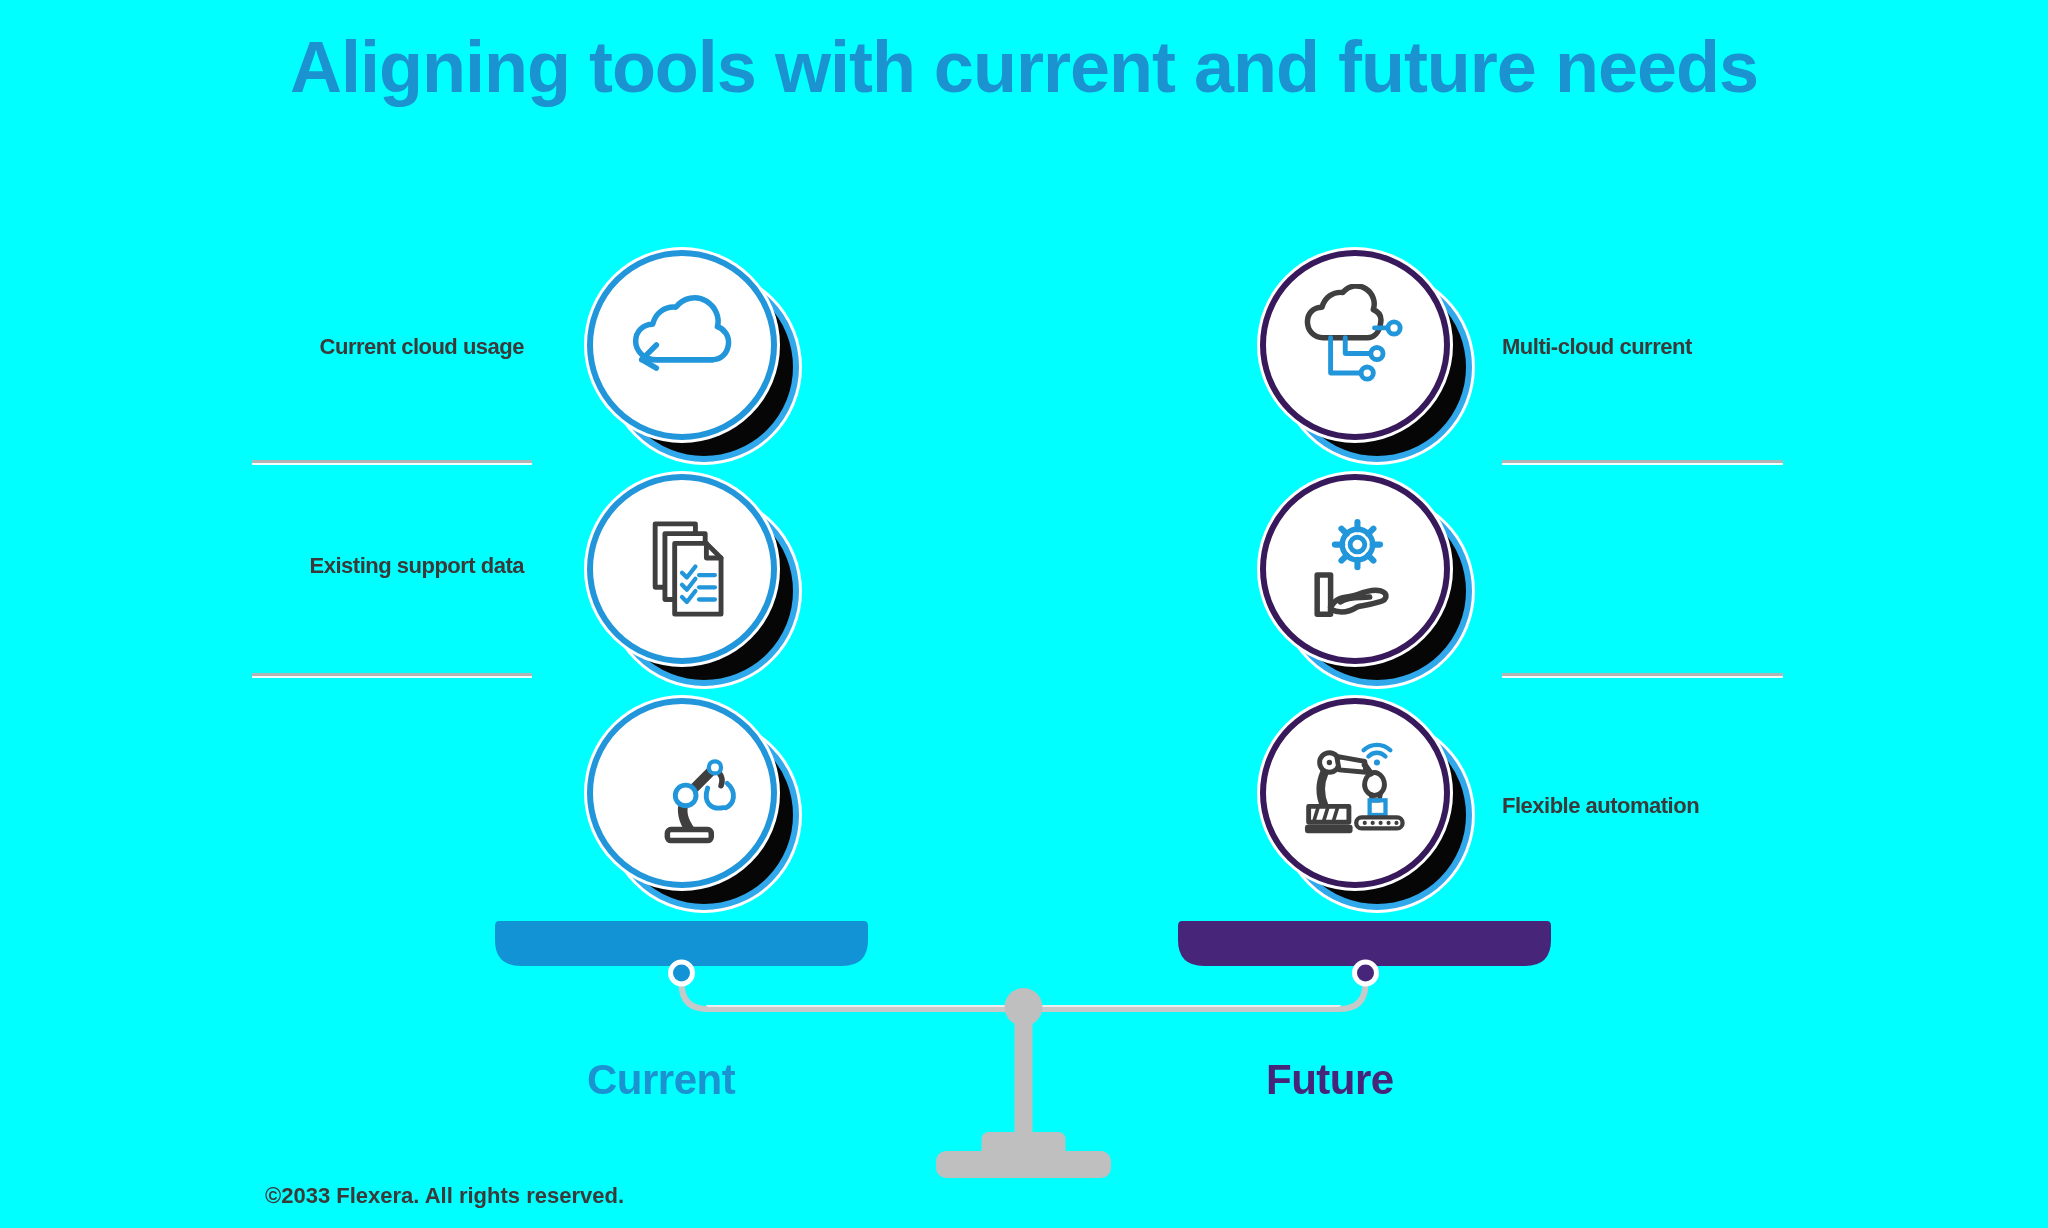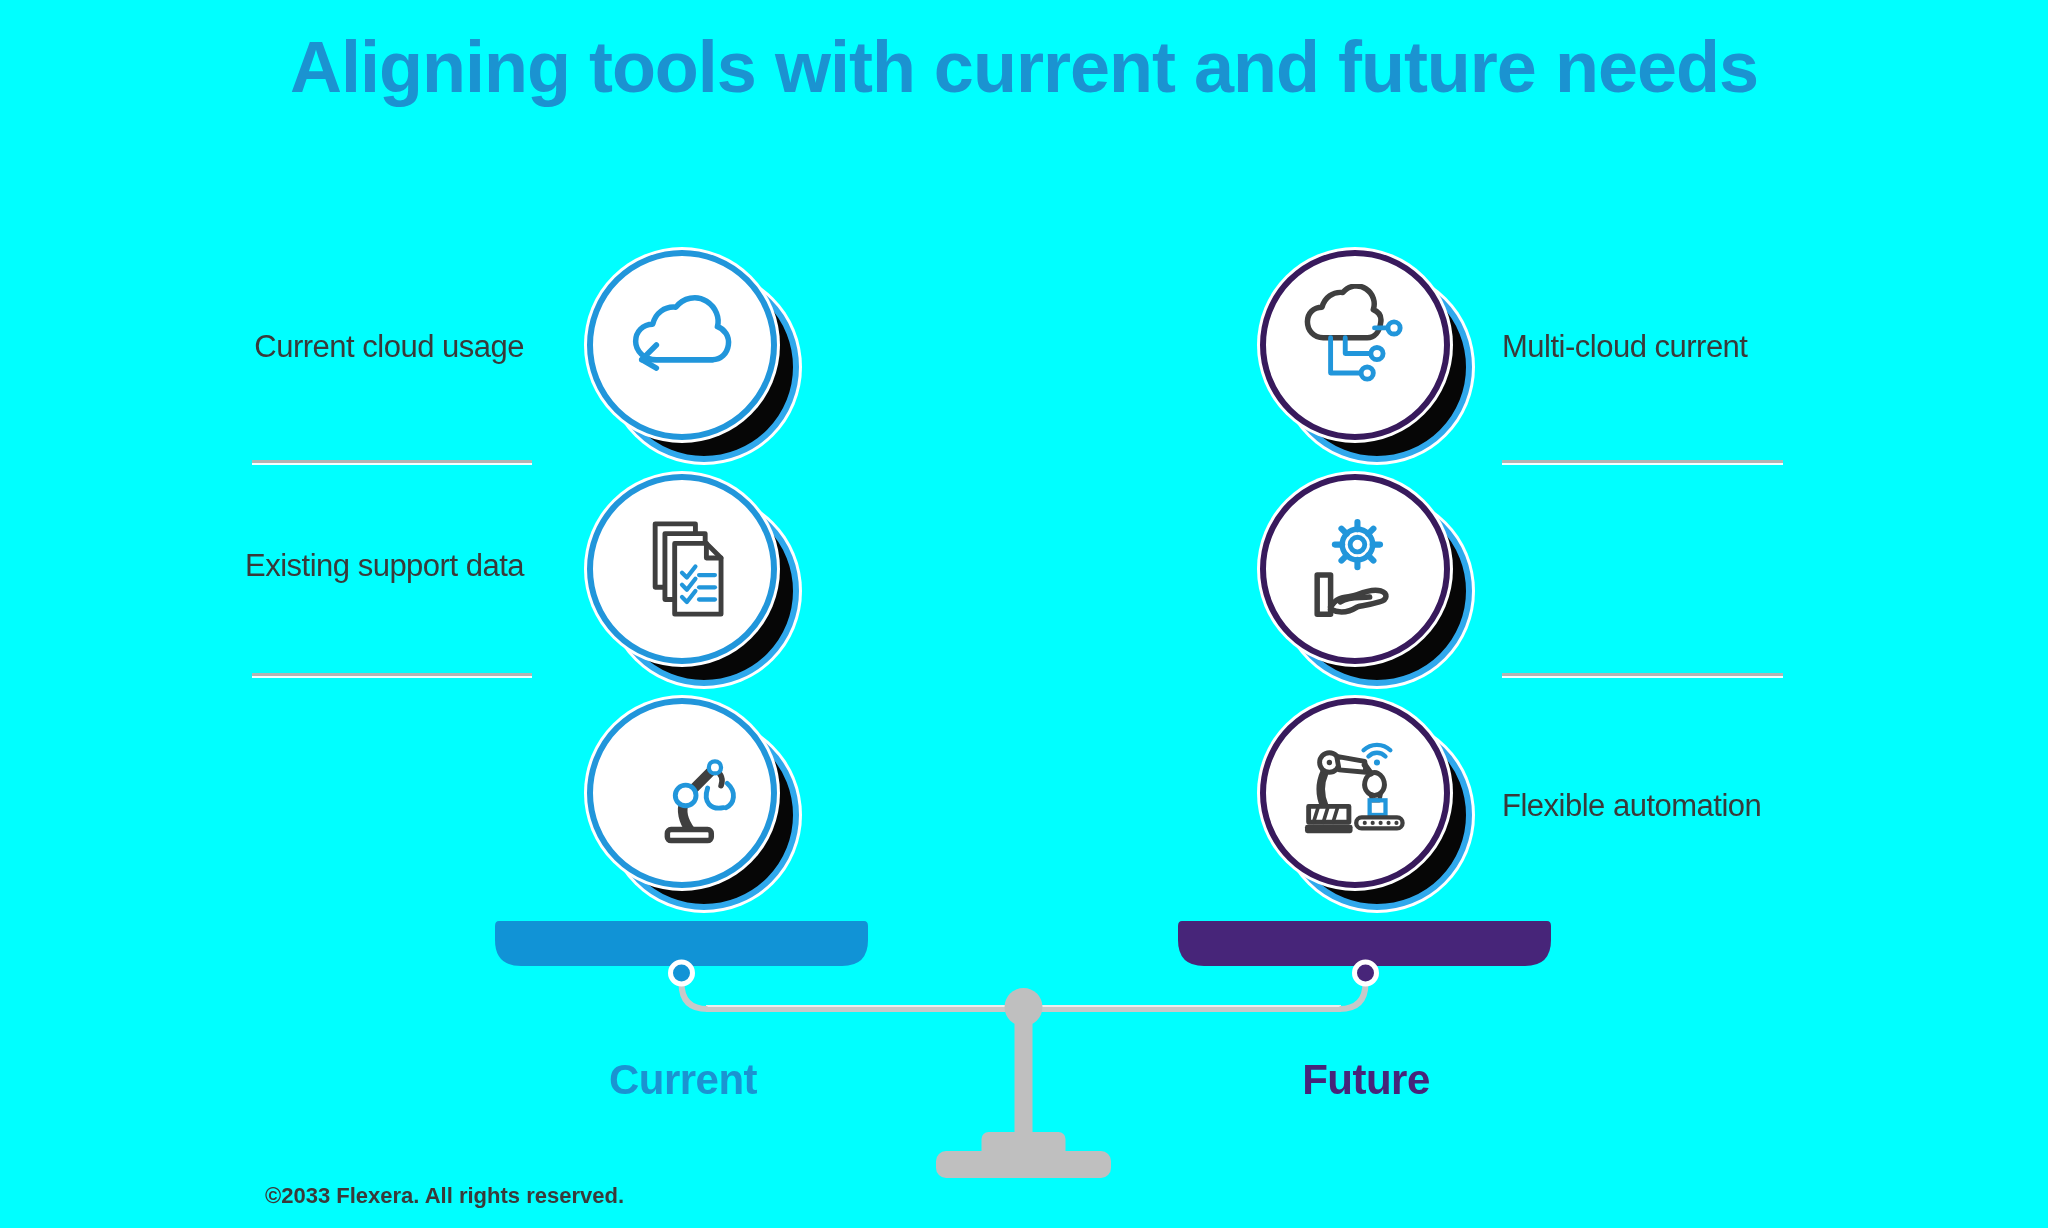--- a/index.html
+++ b/index.html
@@ -6,21 +6,21 @@
   body{font-family:"Liberation Sans","DejaVu Sans",sans-serif;}
   #canvas{position:relative;width:2048px;height:1228px;overflow:hidden;
           background:var(--background,#00FFFF);}
 
   
   .title{position:absolute;left:0;right:0;top:26px;text-align:center;
          font-size:72px;font-weight:bold;letter-spacing:-1px;
          color:var(--title-blue,#1B93D1);}
 
   
-  .feat-label{position:absolute;font-size:31px;font-weight:normal;letter-spacing:-0.5px;
+  .feat-label{position:absolute;font-size:22px;font-weight:bold;letter-spacing:-0.5px;
               color:var(--text-dark,#3A3A3A);line-height:40px;}
   .feat-label.left-col{left:230px;width:294px;text-align:right;}
   .feat-label.right-col{left:1502px;width:330px;text-align:left;}
   .divider{position:absolute;height:3px;background:var(--divider-gray,#B3B3B3);
            box-shadow:0 2px 0 rgba(255,255,255,0.95);}
   .divider.left-col{left:252px;width:280px;}
   .divider.right-col{left:1502px;width:281px;}
 
   
   .badge{position:absolute;width:212px;height:212px;}
@@ -44,21 +44,21 @@
   #scale{position:absolute;left:420px;top:895px;}
   .pan-left{fill:var(--current-blue,#1193D6);}
   .pan-right{fill:var(--future-purple,#472579);}
   .gray{fill:var(--stand-gray,#BFBFBF);}
   .beam{fill:var(--beam-gray,#C8C8C8);}
   .hook{stroke:var(--beam-gray,#C8C8C8);stroke-width:6;fill:none;}
   .hook-ring{stroke:#fff;stroke-width:5;}
 
   
   .side-label{position:absolute;top:1056px;font-size:42px;font-weight:bold;
-              text-align:center;letter-spacing:-0.5px;}
+              letter-spacing:-0.5px;}
   .side-label.cur{left:587px;width:192px;color:var(--title-blue,#1B93D1);}
   .side-label.fut{left:1266px;width:200px;color:var(--future-purple,#472579);}
 
   
   .footer{position:absolute;left:265px;top:1183px;font-size:22px;font-weight:bold;
           color:var(--text-dark,#3A3A3A);}
 </style>
 </head>
 <body>
 

